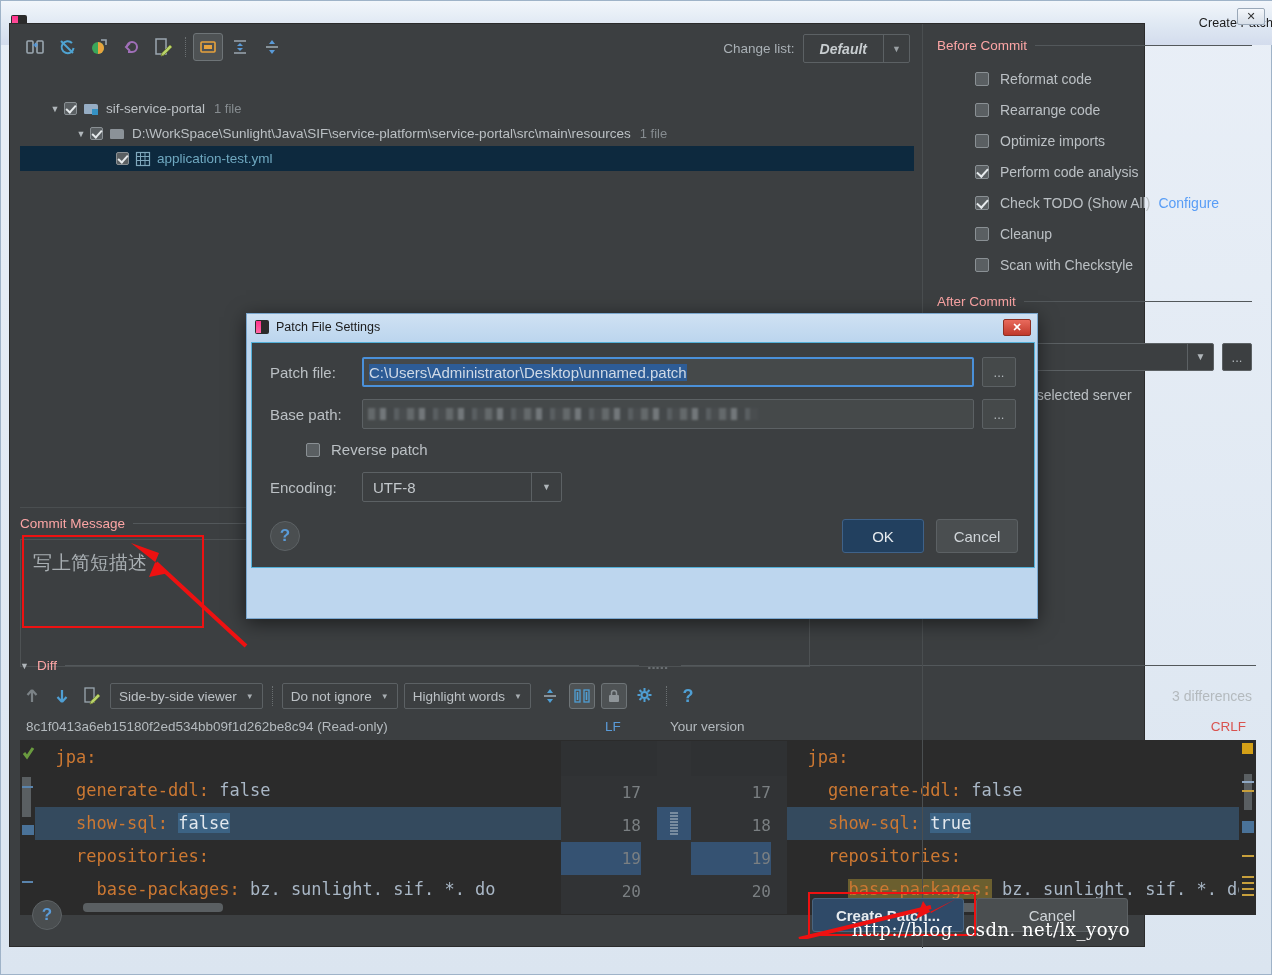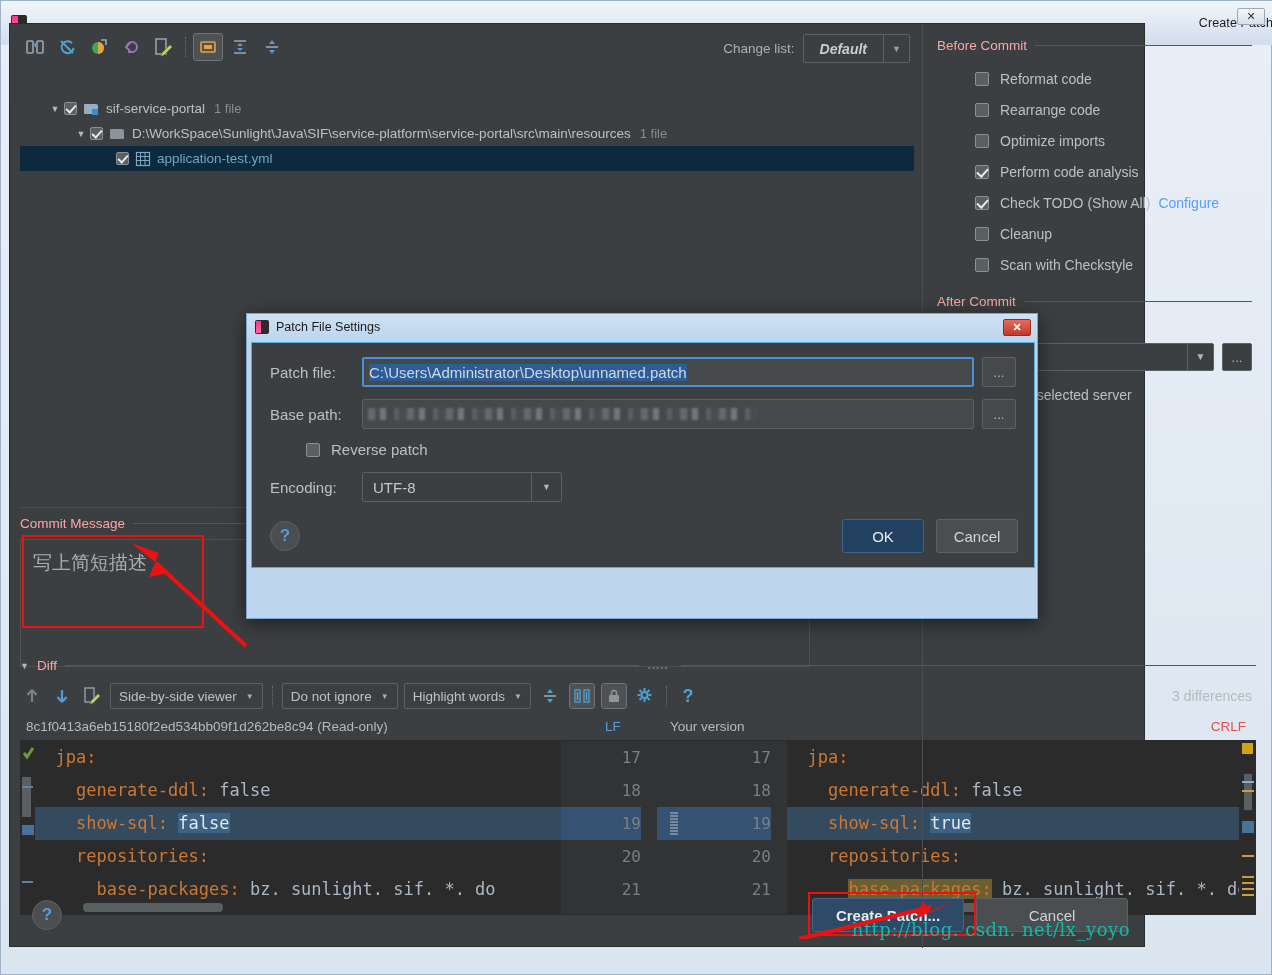--- a/index.html
+++ b/index.html
@@ -169,21 +169,21 @@
     height: 33px; line-height: 33px; white-space: pre;
     font-family: "DejaVu Sans Mono", monospace; font-size: 17px; color: #a9b7c6;
   }
   .code-line.mod { background: #344a5e; }
   .k { color: #cc7832; }
   .v { color: #a9b7c6; }
   .sel-blue { background: #3c6384; color: #e2e8ee; }
   .hl-tan { background: #6b5f2f; }
   .lineno-col {
     width: 96px; background: #313335; text-align: right;
-    padding-right: 16px; position: relative; overflow: hidden;
+    padding-right: 16px; position: relative; overflow: hidden; margin-top: 35px;
   }
   .lineno {
     height: 33px; line-height: 33px; font-family: "DejaVu Sans Mono", monospace;
     font-size: 16px; color: #7a7f82;
   }
   .lineno.mod { background: #355272; }
   #help-btn {
     position: absolute; left: 22px; bottom: 18px; width: 30px; height: 30px; border-radius: 50%;
     background: #4a4e50; border: 1px solid #5d6265;
     display: flex; align-items: center; justify-content: center;
@@ -197,21 +197,21 @@
     display: flex; align-items: center; justify-content: center;
     font-size: 15px; color: #cfd4d8; border: 1px solid #5c6164; background: #4a4e50;
   }
   .btn.primary { background: #2f4a68; border-color: #4a647e; color: #e6ebef; font-weight: bold; }
   #redbox-create {
     position: absolute; right: 168px; bottom: 10px; width: 168px; height: 44px;
     border: 2px solid #ee1111; pointer-events: none;
   }
   #watermark {
     position: absolute; right: 14px; bottom: 6px;
-    font-family: "DejaVu Serif", serif; font-size: 18px; color: #14b8a6; letter-spacing: .5px;
+    font-family: "DejaVu Serif", serif; font-size: 18px; color: #ffffff; letter-spacing: .5px;
   }
   
   #right-pane {
     position: absolute; left: 912px; top: 0; width: 344px; height: 924px;
     border-left: 1px solid #4a4e50;
   }
   #right-inner { padding: 14px 14px 0 14px; }
   .chk-row { display: flex; align-items: center; height: 31px; padding-left: 38px; }
   .chk {
     width: 14px; height: 14px; border: 1px solid #8a9094; background: #5a5f62;

